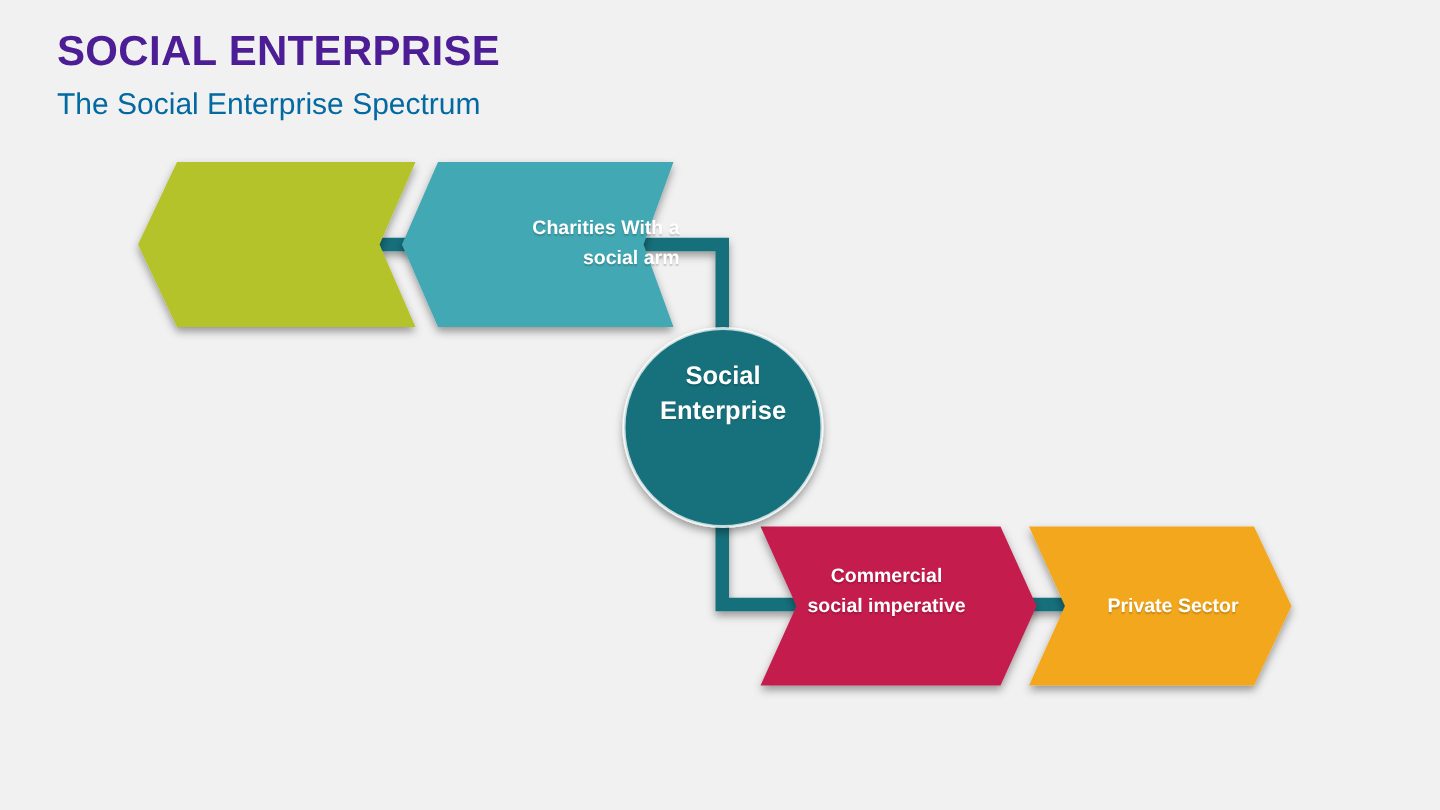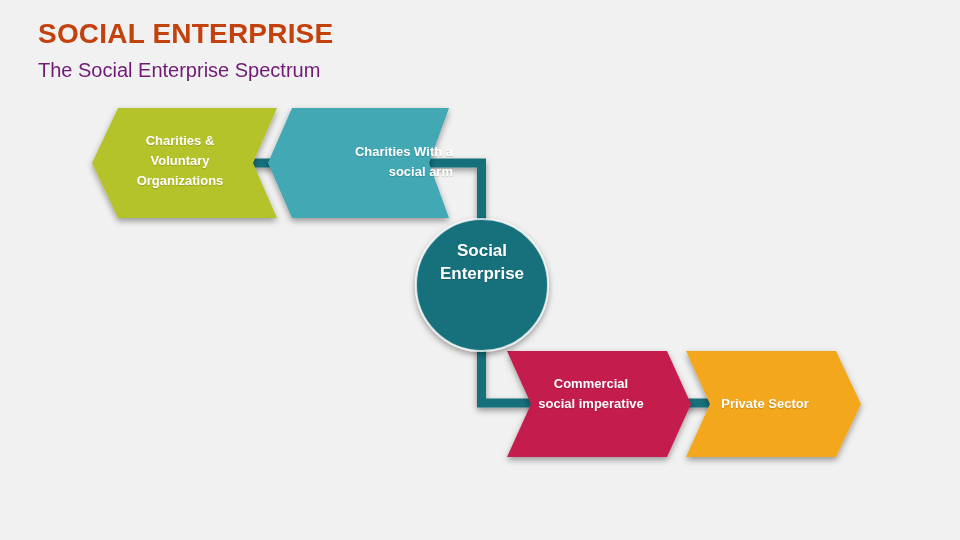--- a/index.html
+++ b/index.html
@@ -15,29 +15,29 @@
     height: 540px;
     background: #f1f1f2;
   }
   .slide-title {
     position: absolute;
     left: 38px;
     top: 18px;
     font-size: 28px;
     font-weight: bold;
     letter-spacing: 0.2px;
-    color: #c2410c;
+    color: #4c1d95;
   }
   .slide-subtitle {
     position: absolute;
     left: 38px;
     top: 59px;
     font-size: 20px;
     font-weight: normal;
-    color: #701a75;
+    color: #0369a1;
   }
   svg.diagram-canvas {
     position: absolute;
     left: 0;
     top: 0;
     width: 960px;
     height: 540px;
   }
   .shape-label {
     position: absolute;
@@ -45,21 +45,21 @@
     font-weight: bold;
     font-size: 13px;
     line-height: 20px;
     text-shadow: 0 1px 1px rgba(0,0,0,0.18);
   }
   .label-center { text-align: center; }
   .label-left   { text-align: right; }
   .label-charities-voluntary { left: 113px; top: 131px; width: 134px; }
   .label-charities-trading   { left: 303px; top: 142px; width: 150px; }
   .label-commercial          { left: 518px; top: 374px; width: 146px; }
-  .label-private-sector      { left: 693px; top: 394px; width: 144px; }
+  .label-private-sector      { left: 710px; top: 394px; width: 144px; }
   .label-hub {
     left: 407px; top: 239px; width: 150px;
     font-size: 17px;
     line-height: 23px;
     text-align: center;
   }
 </style>
 </head>
 <body>
 
@@ -81,25 +81,20 @@
 
     <polygon points="292,108 449,108 429,163 449,218 292,218 268,163" filter="url(#shape-shadow)" fill="#43a8b3"></polygon>
 
     <polygon points="507,351 667,351 691,404 667,457 507,457 531,404" filter="url(#shape-shadow)" fill="#c41f4e"></polygon>
 
     <polygon points="686,351 836,351 861,404 836,457 686,457 710,404" filter="url(#shape-shadow)" fill="#f2a71e"></polygon>
 
     <circle cx="482" cy="285" r="66" stroke="#ffffff" stroke-opacity="0.75" stroke-width="2" filter="url(#shape-shadow)" fill="#17717b"></circle>
   </svg>
 
-  <div class="shape-label label-center label-charities-voluntary">
-    <div>Charities &amp;</div>
-    <div>Voluntary</div>
-    <div>Organizations</div>
-  </div>
 
   <div class="shape-label label-left label-charities-trading">
     <div>Charities With a</div>
     <div>social arm</div>
   </div>
 
   <div class="shape-label label-hub">
     <div>Social</div>
     <div>Enterprise</div>
   </div>

